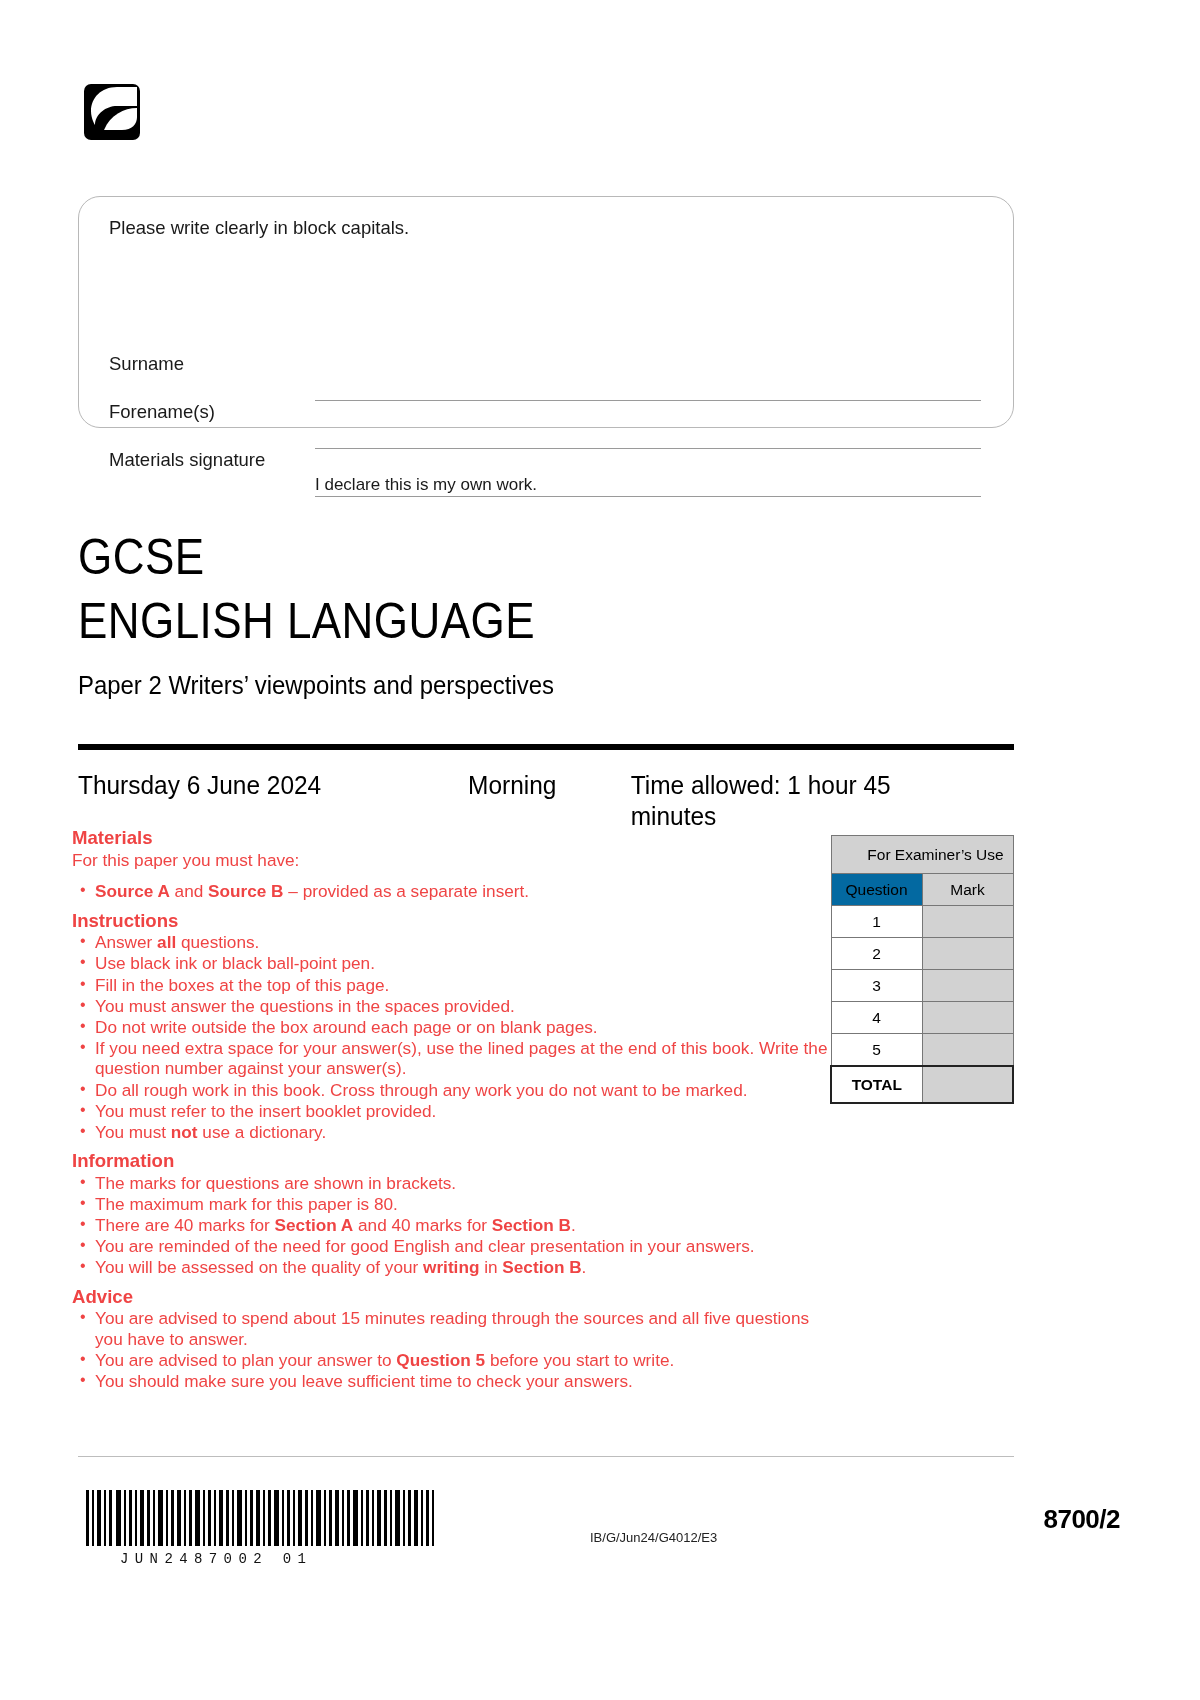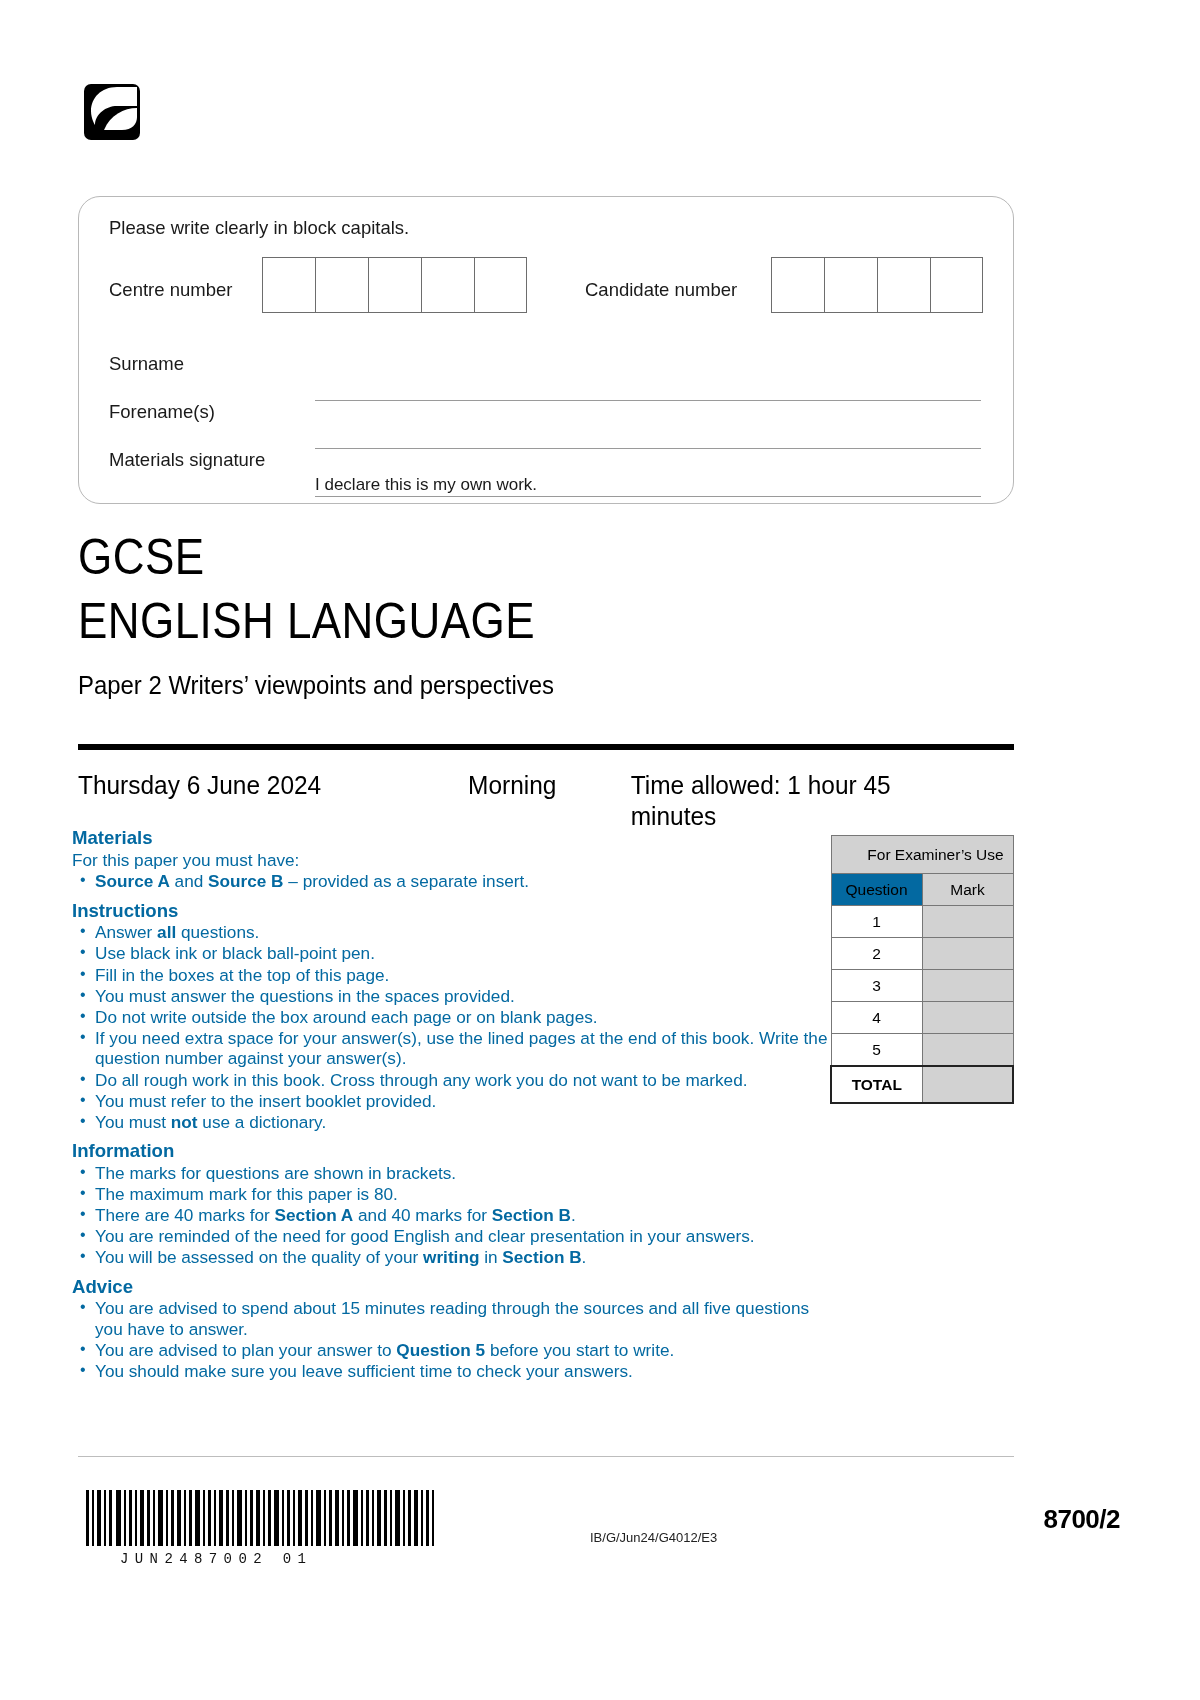--- a/index.html
+++ b/index.html
@@ -43,21 +43,21 @@
     margin-left: 6px;
     margin-top: 6px;
   }
 
   
   .details-box {
     position: absolute;
     left: 78px;
     top: 196px;
     width: 936px;
-    height: 308px;
+    height: 232px;
     border: 1.5px solid #b8b8b8;
     border-radius: 22px;
     box-sizing: border-box;
     background: #fff;
   }
   .details-note {
     position: absolute;
     left: 30px;
     top: 20px;
     font-size: 18.5px;
@@ -181,30 +181,30 @@
   .exam-line .time { position: absolute; left: 588px; }
 
   
   .col-left {
     position: absolute;
     left: 72px;
     top: 828px;
     width: 760px;
     font-size: 17.2px;
     line-height: 20.6px;
-    color: #0369a1;
+    color: #ef4444;
   }
   .sec-head {
     font-weight: 700;
     font-size: 18.6px;
     margin-bottom: 1px;
     margin-top: 9px;
   }
   .sec-head:first-child { margin-top: 0; }
-  .plain-line { margin-bottom: 1px; }
+  .plain-line { margin-bottom: 11px; }
 
   ul.bul {
     list-style: none;
     margin: 0;
     padding: 0;
   }
   ul.bul li {
     position: relative;
     padding-left: 23px;
     margin-bottom: 0.5px;
@@ -307,38 +307,20 @@
         <rect x="0" y="0" width="56" height="56" rx="7" ry="7" fill="#000"></rect>
         <path d="M53 3 C53 3 44 3 33 3 C17 3 7 14 7 27 C7 35 11 41 11 41 C11 30 22 22 33 22 C41 22 53 22 53 22 Z" fill="#ffffff"></path>
         <path d="M53 24 C40 24 26 31 20 46 C20 46 30 46 38 46 C48 46 53 40 53 33 Z" fill="#ffffff"></path>
       </svg>
     </span>
   </div>
 
   <div class="details-box">
     <div class="details-note">Please write clearly in block capitals.</div>
 
-    <div class="num-row">
-      <div class="num-label centre-label">Centre number</div>
-      <div class="boxes centre-boxes">
-        <div class="cell"></div>
-        <div class="cell"></div>
-        <div class="cell"></div>
-        <div class="cell"></div>
-        <div class="cell"></div>
-      </div>
-
-      <div class="num-label candidate-label">Candidate number</div>
-      <div class="boxes candidate-boxes">
-        <div class="cell"></div>
-        <div class="cell"></div>
-        <div class="cell"></div>
-        <div class="cell"></div>
-      </div>
-    </div>
 
     <div class="name-row" style="top:156px;">
       <div class="name-label">Surname</div>
       <div class="name-rule"></div>
     </div>
 
     <div class="name-row" style="top:204px;">
       <div class="name-label">Forename(s)</div>
       <div class="name-rule"></div>
     </div>

